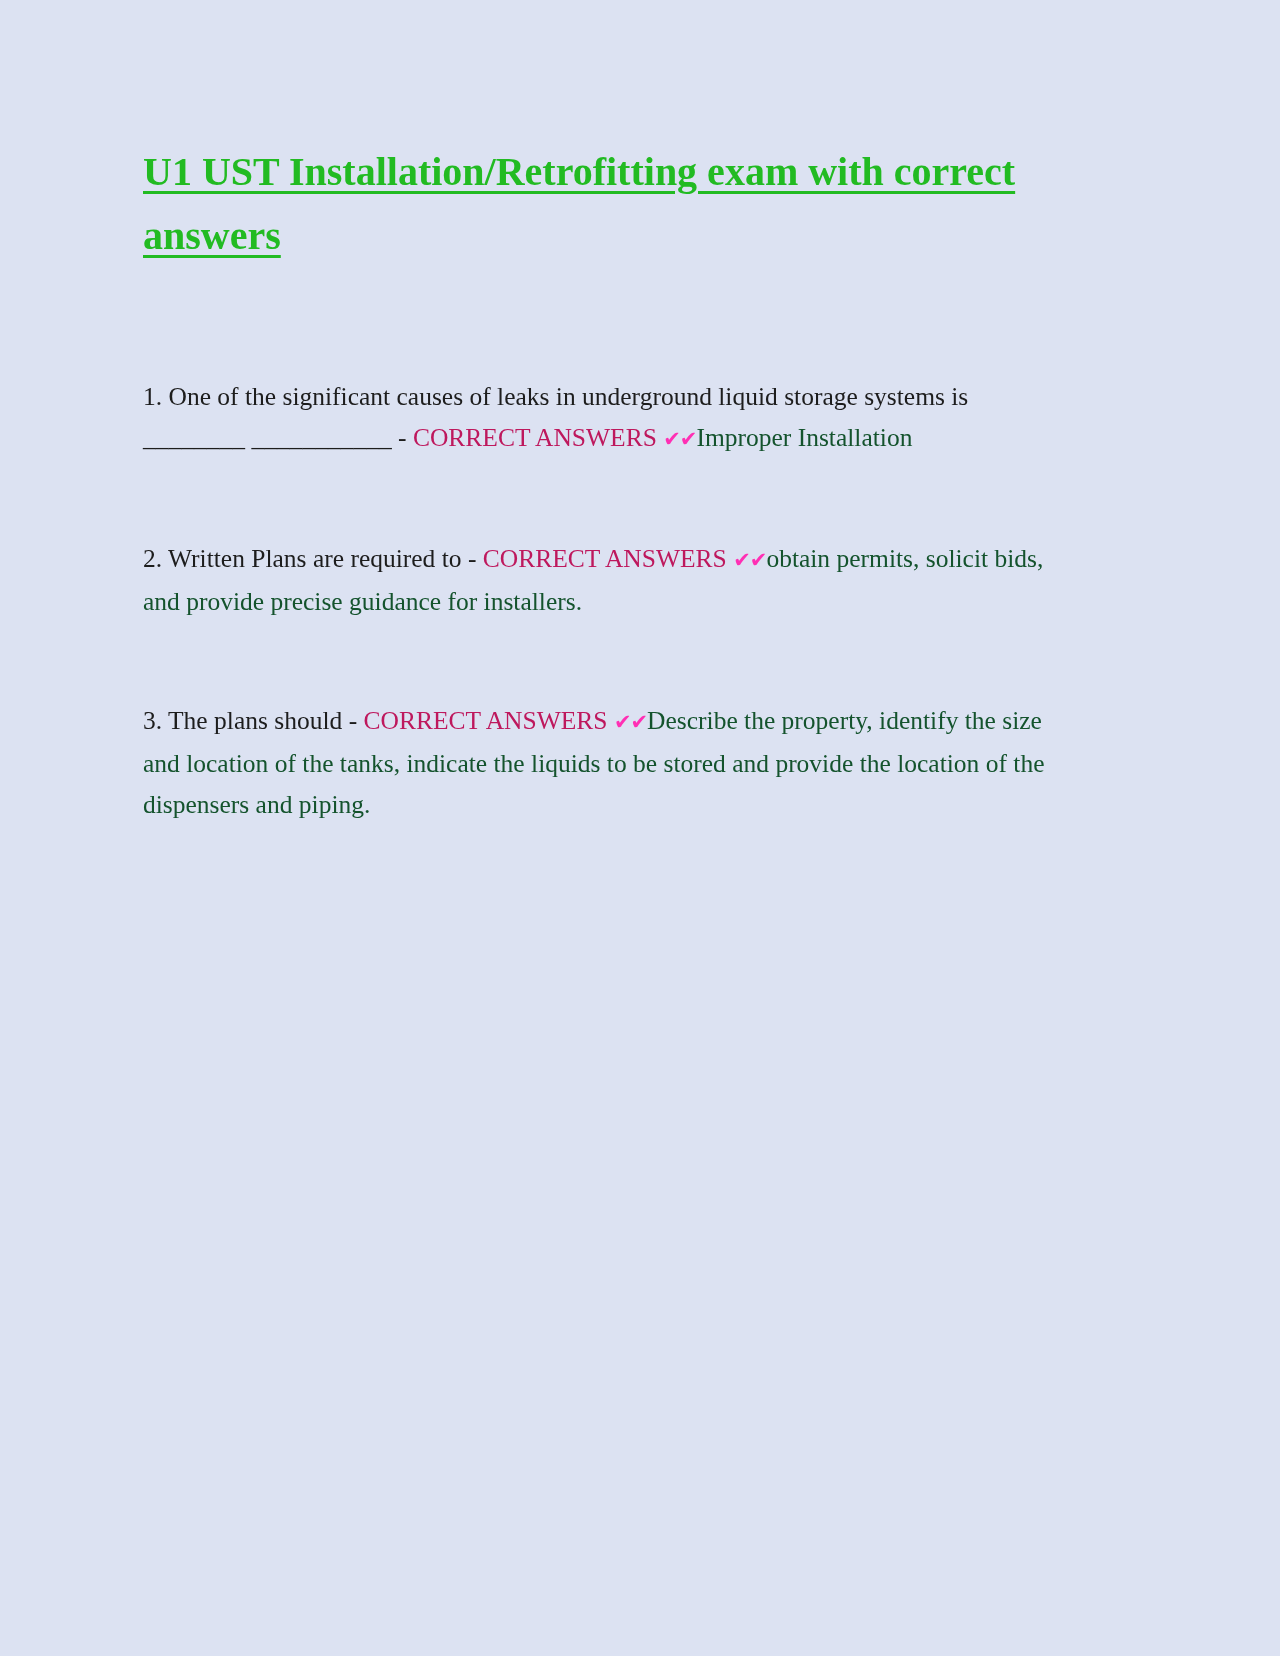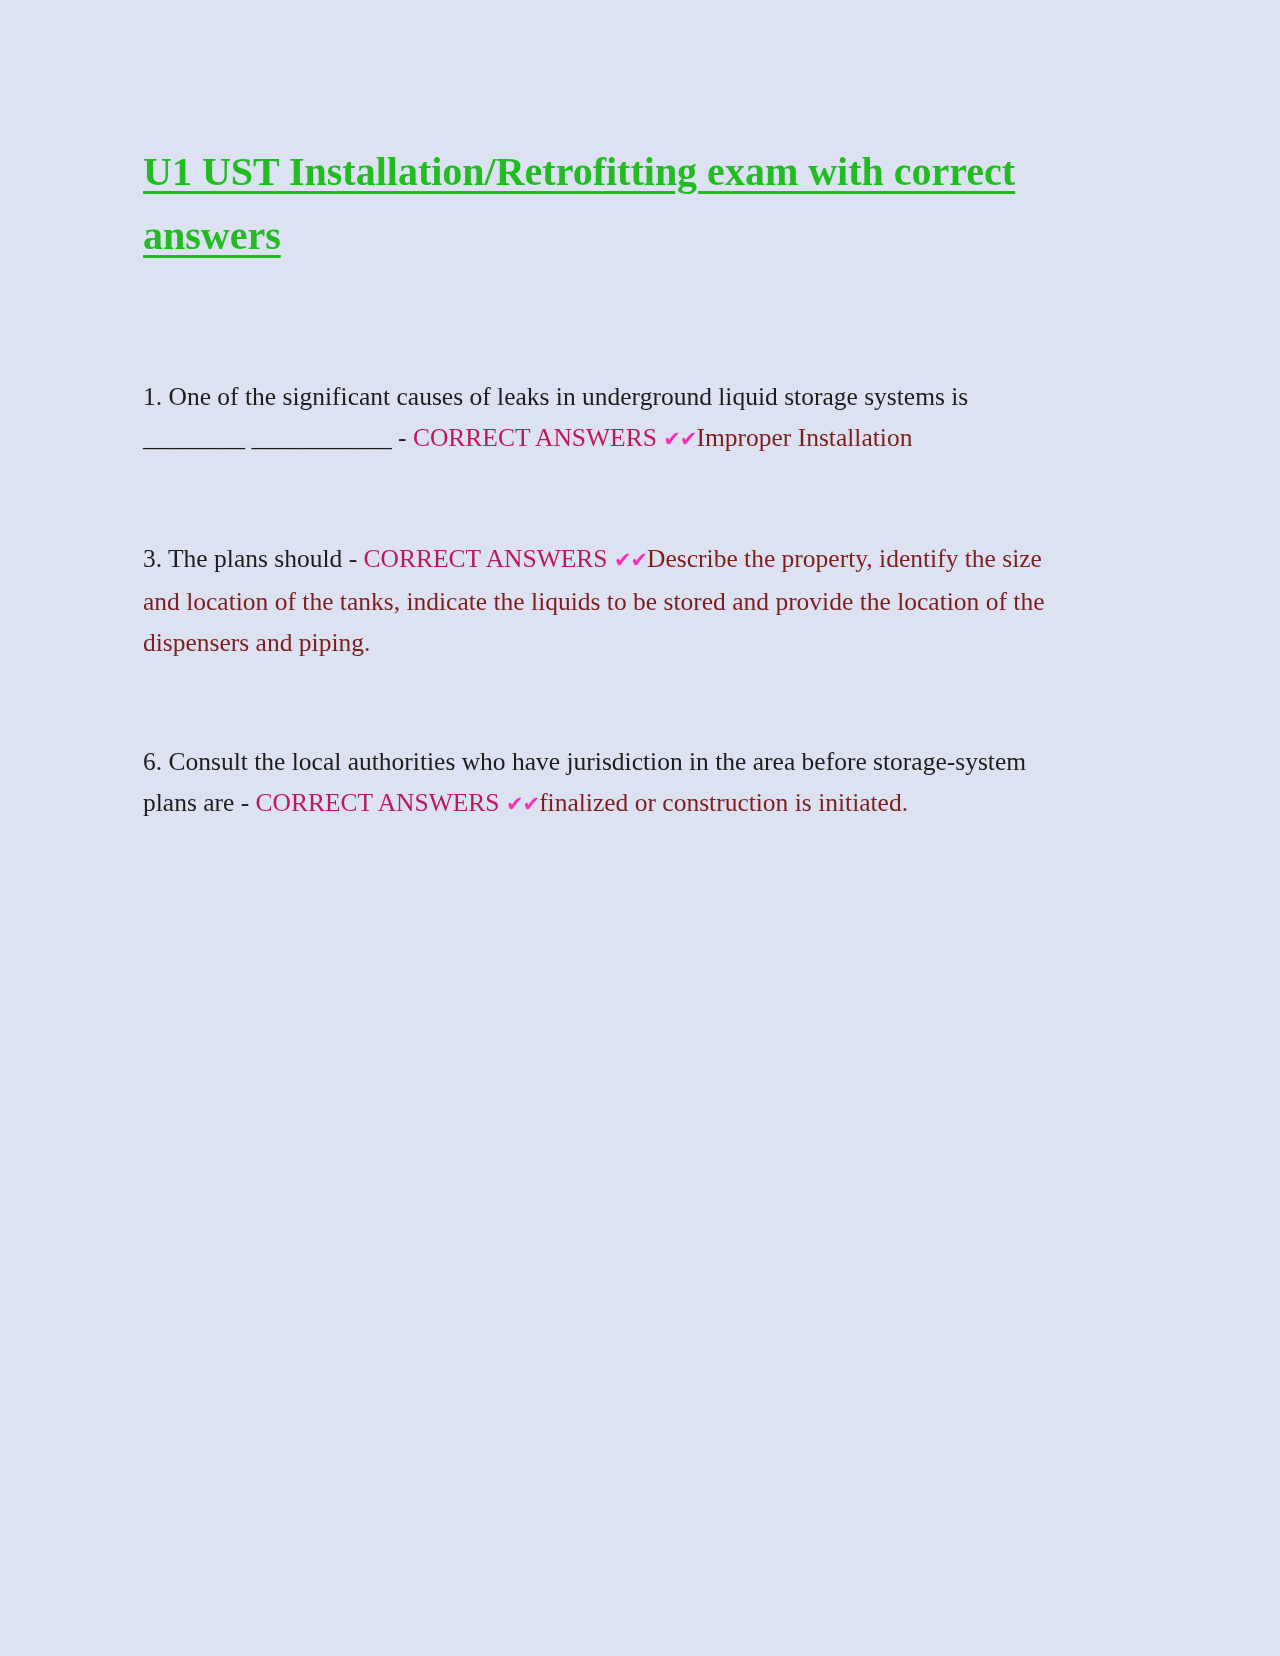--- a/index.html
+++ b/index.html
@@ -59,36 +59,36 @@
     white-space: nowrap;
   }
   .checks {
     color: #ff2fb4;
     font-family: "DejaVu Sans", sans-serif;
     font-size: 21px;
     font-weight: bold;
     letter-spacing: -1px;
   }
   .answer-text {
-    color: #7f1d1d;
+    color: #14532d;
     margin-top: 25px;
   }
 </style>
 </head>
 <body>
 
 <div class="page">
 
   <h1 class="doc-title"><span class="title-text">U1 UST Installation/Retrofitting exam with correct answers</span></h1>
 
   <div class="qa-list">
 
     <p class="qa-item"><span>1.</span> <span>One of the significant causes of leaks in underground liquid storage systems is ________ ___________ -</span> <span class="answer-tag">CORRECT ANSWERS</span> <span class="checks">✔✔</span><span class="answer-text">Improper Installation</span></p>
 
+    <p class="qa-item"><span>2.</span> <span>Written Plans are required to -</span> <span class="answer-tag">CORRECT ANSWERS</span> <span class="checks">✔✔</span><span class="answer-text">obtain permits, solicit bids, and provide precise guidance for installers.</span></p>
 
     <p class="qa-item"><span>3.</span> <span>The plans should -</span> <span class="answer-tag">CORRECT ANSWERS</span> <span class="checks">✔✔</span><span class="answer-text">Describe the property, identify the size and location of the tanks, indicate the liquids to be stored and provide the location of the dispensers and piping.</span></p>
 
 
 
-    <p class="qa-item"><span>6.</span> <span>Consult the local authorities who have jurisdiction in the area before storage-system plans are -</span> <span class="answer-tag">CORRECT ANSWERS</span> <span class="checks">✔✔</span><span class="answer-text">finalized or construction is initiated.</span></p>
 
   </div>
 </div>
 
 </body></html>

